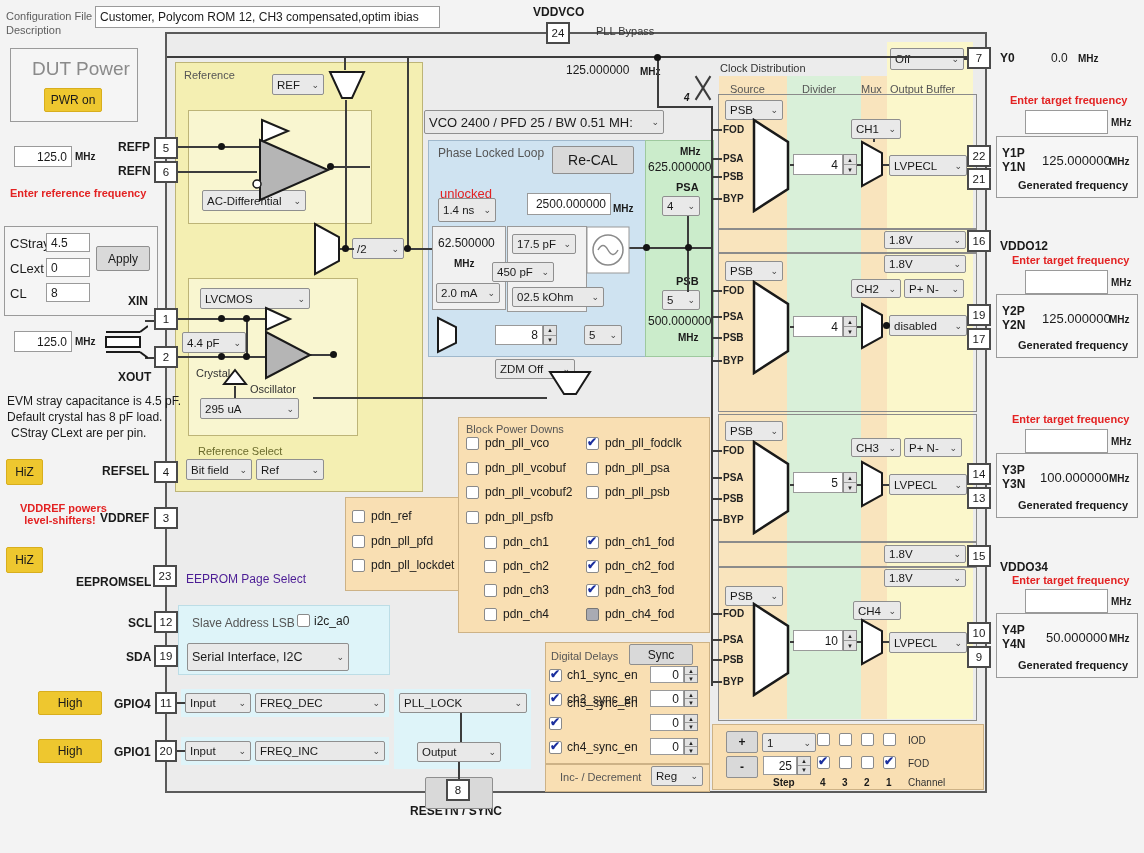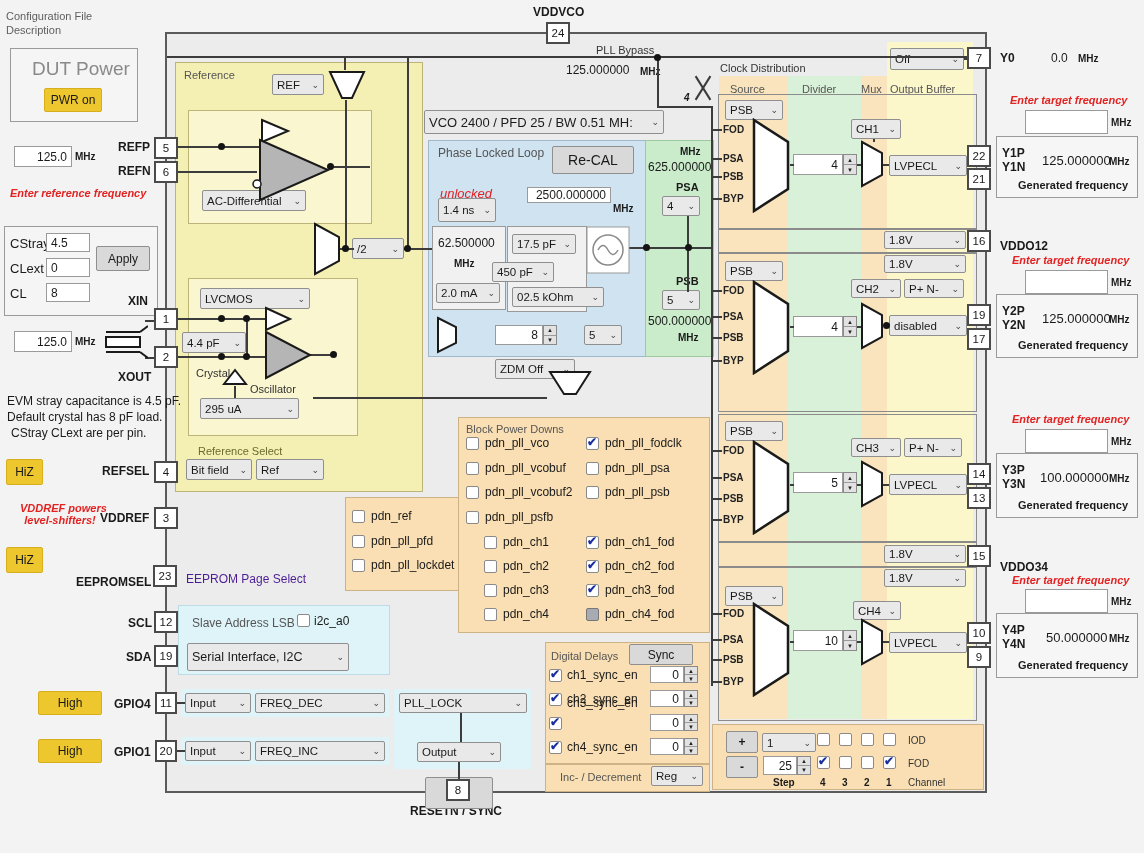--- a/index.html
+++ b/index.html
@@ -5,21 +5,21 @@
   html,body{margin:0;padding:0;background:#f3f3f3;font-family:"Liberation Sans",sans-serif;}
   #stage{position:relative;width:1144px;height:853px;background:#f3f3f3;overflow:hidden;font-size:12px;color:#1a1a1a;}
   .chip{position:absolute;border:2px solid #5a5a5a;background:#ececec;}
   .box{position:absolute;border:1px solid #9a9a9a;}
   .sect{position:absolute;border:1px solid #bdb477;}
   .lbl{position:absolute;white-space:nowrap;}
   .b{font-weight:bold;}
   .sm{font-size:11px;}
   .xs{font-size:10px;}
   .gray{color:#5e5e5e;}
-  .red{color:#e32222;font-weight:bold;font-style:italic;}
+  .red{color:#e32222;font-weight:bold;}
   .dd{position:absolute;display:flex;align-items:center;justify-content:space-between;background:#e9e9e9;border:1px solid #8f8f8f;border-radius:2px;padding:0 4px;font-size:11.5px;height:20px;box-sizing:border-box;overflow:hidden;white-space:nowrap;}
   .dd .ch{font-size:9px;color:#444;margin-left:3px;flex:0 0 auto;}
   .btn{position:absolute;display:flex;align-items:center;justify-content:center;background:#d9d9d9;border:1px solid #8f8f8f;border-radius:2px;font-size:12px;cursor:default;box-sizing:border-box;}
   .gold{background:#eec72f;border:1px solid #d8ae1d;}
   .inp{position:absolute;background:#fff;border:1px solid #9a9a9a;display:flex;align-items:center;padding:0 4px;font-size:12px;box-sizing:border-box;overflow:hidden;white-space:nowrap;}
   .num{justify-content:flex-end;}
   .pin{position:absolute;width:24px;height:22px;background:#fff;border:2px solid #4a4a4a;display:flex;align-items:center;justify-content:center;font-size:11.5px;z-index:6;box-sizing:border-box;}
   .w{position:absolute;background:#3c3c3c;z-index:1;}
   .dot{position:absolute;width:7px;height:7px;border-radius:50%;background:#141414;z-index:2;}
   .cb{position:absolute;width:13px;height:13px;background:#fff;border:1px solid #8a8a8a;border-radius:2px;box-sizing:border-box;}
@@ -34,30 +34,31 @@
   .hdr{position:absolute;font-size:11px;color:#555;white-space:nowrap;}
   .inlbl{position:absolute;font-size:10px;font-weight:bold;color:#222;white-space:nowrap;z-index:2;}
 </style>
 </head>
 <body>
 
 <div id="stage">
 
   <div class="lbl sm gray" style="left:6px;top:10px">Configuration File</div>
   <div class="lbl sm gray" style="left:6px;top:24px">Description</div>
+  <div class="inp" style="left:95px;top:6px;width:345px;height:22px">Customer, Polycom ROM 12, CH3 compensated,optim ibias</div>
 
   <div class="box" style="left:10px;top:48px;width:126px;height:72px;background:#f5f5f5"></div>
   <div class="lbl" style="left:32px;top:58px;font-size:19px;color:#8a8a8a">DUT Power</div>
   <div class="btn gold" style="left:44px;top:88px;width:58px;height:24px">PWR on</div>
 
   <div class="chip" style="left:165px;top:32px;width:818px;height:757px"></div>
   <div class="lbl b" style="left:533px;top:5px">VDDVCO</div>
   <div class="pin" style="left:546px;top:22px">24</div>
   <div class="w" style="left:167px;top:56px;width:814px;height:2px"></div>
-  <div class="lbl sm" style="left:596px;top:44px;color:#333">PLL Bypass</div>
+  <div class="lbl sm" style="left:596px;top:25px;color:#333">PLL Bypass</div>
   <div class="dot" style="left:654px;top:54px"></div>
   <div class="lbl" style="left:566px;top:63px">125.000000</div>
   <div class="lbl b xs" style="left:640px;top:66px">MHz</div>
   <div class="w" style="left:657px;top:58px;width:2px;height:50px"></div>
   <div class="w" style="left:657px;top:106px;width:56px;height:2px"></div>
   <div class="w" style="left:711px;top:106px;width:2px;height:580px"></div>
   <div class="w" style="left:689px;top:87px;width:28px;height:2px;transform:rotate(-58deg)"></div>
   <div class="w" style="left:689px;top:87px;width:28px;height:2px;transform:rotate(58deg)"></div>
   <div class="lbl b xs" style="left:684px;top:92px;font-style:italic">4</div>
 
@@ -150,21 +151,21 @@
       <span class="ch">⌄</span>
     </div>
   <div class="box" style="left:428px;top:140px;width:236px;height:215px;background:#cfe3f1;border-color:#9fb8cc"></div>
   <div class="hdr" style="left:438px;top:146px;font-size:12px">Phase Locked Loop</div>
   <div class="btn" style="left:552px;top:146px;width:82px;height:28px;font-size:14px">Re-CAL</div>
   <div class="lbl red" style="left:440px;top:186px;font-size:13px;font-weight:normal">unlocked</div>
   <div class="dd" style="left:438px;top:198px;width:58px;height:24px">
       <span>1.4 ns</span>
       <span class="ch">⌄</span>
     </div>
-  <div class="inp num" style="left:527px;top:187px;width:84px;height:16px">2500.000000</div>
+  <div class="inp num" style="left:527px;top:193px;width:84px;height:22px">2500.000000</div>
   <div class="lbl b xs" style="left:613px;top:203px">MHz</div>
   <div class="box" style="left:432px;top:226px;width:72px;height:82px;background:#f1f1f1"></div>
   <div class="lbl" style="left:438px;top:236px">62.500000</div>
   <div class="lbl b xs" style="left:454px;top:258px">MHz</div>
   <div class="dd" style="left:436px;top:283px;width:64px;height:20px">
       <span>2.0 mA</span>
       <span class="ch">⌄</span>
     </div>
   <div class="box" style="left:507px;top:226px;width:78px;height:84px;background:#f1f1f1"></div>
   <div class="dd" style="left:512px;top:234px;width:64px;height:20px">

